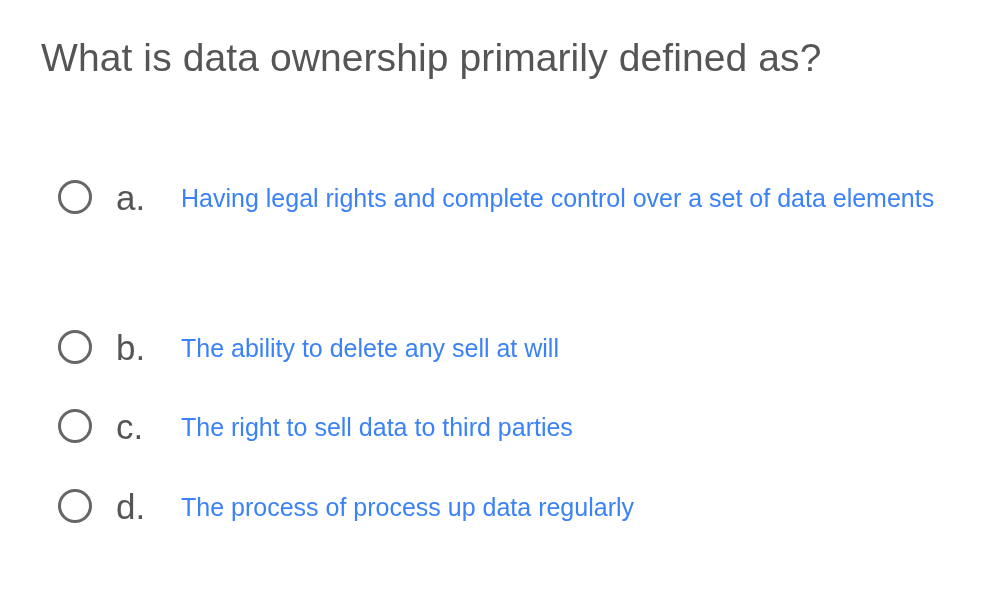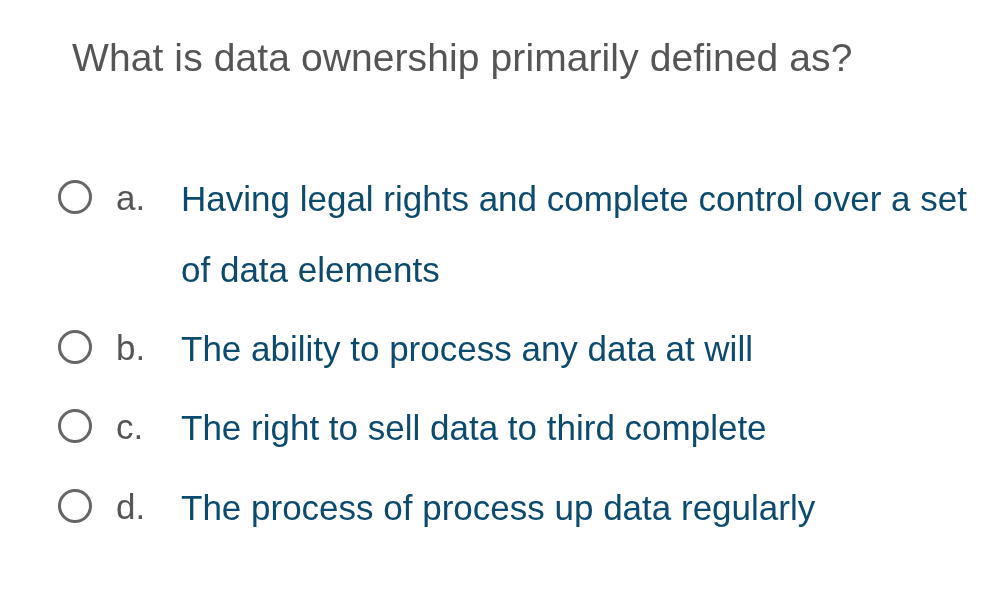--- a/index.html
+++ b/index.html
@@ -3,57 +3,57 @@
 <meta charset="utf-8">
 <style>
   html, body { margin:0; padding:0; }
   body {
     width:1007px; height:607px; background:#ffffff; overflow:hidden;
     font-family: "Liberation Sans", "DejaVu Sans", sans-serif;
     color:#555555; position:relative;
   }
   .question {
     position:absolute; left:41px; top:34px;
-    font-size:39px; line-height:48px; color:#555555; letter-spacing:0.1px;margin-left:31px;
+    font-size:39px; line-height:48px; color:#555555; letter-spacing:0.1px;
   }
   .option {
     position:absolute; left:58px; display:flex; align-items:flex-start; cursor:pointer;
   }
   .radio {
     width:34px; height:34px; box-sizing:border-box; border:3px solid #666666;
     border-radius:50%; margin-top:10px; flex:0 0 auto;
   }
   .letter {
     width:65px; margin-left:24px; font-size:35px; line-height:56px; color:#555555; flex:0 0 auto;
   }
   .text {
-    font-size:35px; line-height:71px; color:#0c4a6e; width:790px;
+    font-size:25px; line-height:71px; color:#3b82f6; width:790px;
     margin-top:-7px;
   }
 </style>
 </head>
 <body>
 
 <div class="question">What is data ownership primarily defined as?</div>
 
 <div class="option" style="top:170px;">
   <span class="radio"></span>
   <span class="letter">a.</span>
   <span class="text">Having legal rights and complete control over a set of data elements</span>
 </div>
 
 <div class="option" style="top:320px;">
   <span class="radio"></span>
   <span class="letter">b.</span>
-  <span class="text">The ability to process any data at will</span>
+  <span class="text">The ability to delete any sell at will</span>
 </div>
 
 <div class="option" style="top:399px;">
   <span class="radio"></span>
   <span class="letter">c.</span>
-  <span class="text">The right to sell data to third complete</span>
+  <span class="text">The right to sell data to third parties</span>
 </div>
 
 <div class="option" style="top:479px;">
   <span class="radio"></span>
   <span class="letter">d.</span>
   <span class="text">The process of process up data regularly</span>
 </div>
 
 </body></html>

